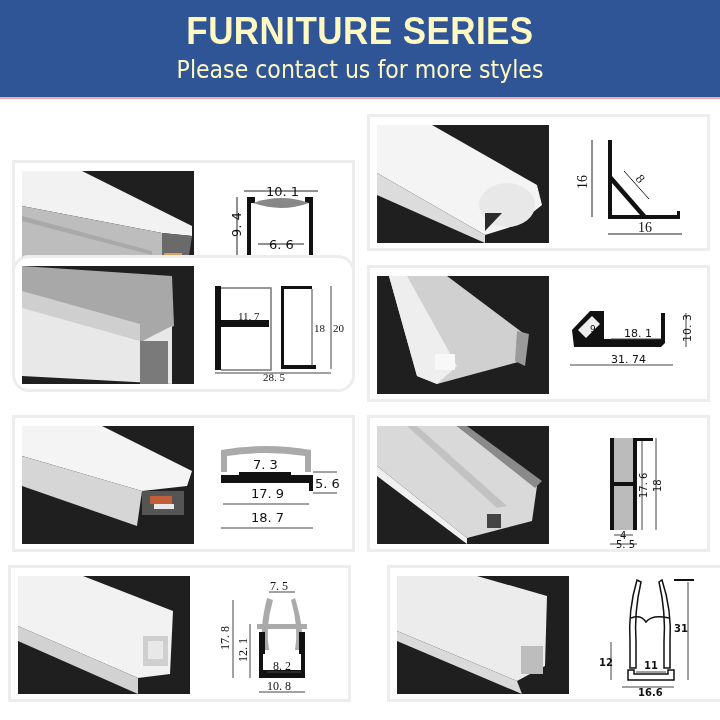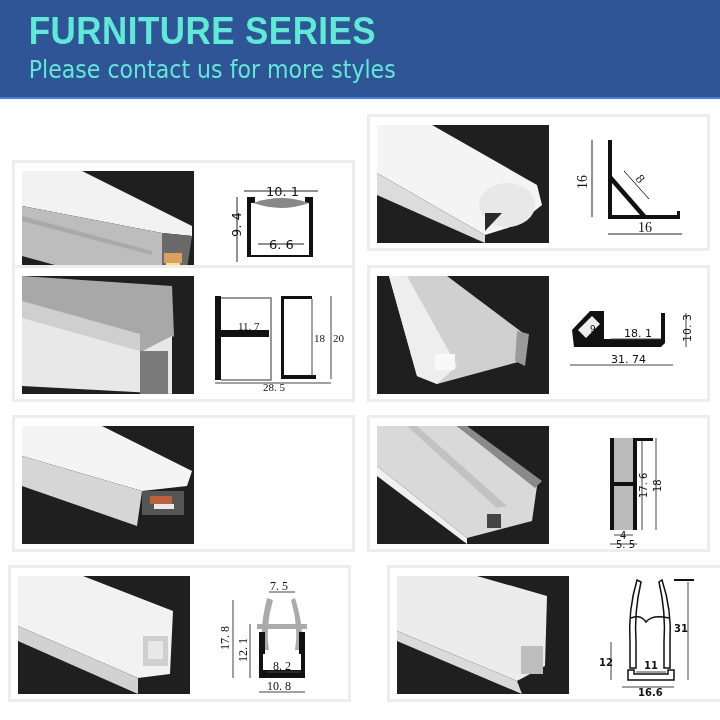--- a/index.html
+++ b/index.html
@@ -2,22 +2,22 @@
 <html><head>
 <meta charset="utf-8">
 <style>
   * { margin: 0; padding: 0; box-sizing: border-box; }
   html, body { width: 720px; height: 720px; background: #ffffff; overflow: hidden; }
   body { position: relative; font-family: "Liberation Sans", sans-serif; }
 
   .banner {
     position: absolute; left: 0; top: 0; width: 720px; height: 99px;
     background: #2f5597;
-    border-bottom: 2px solid #3b82f6;
-    color: #5eead4;
+    border-bottom: 2px solid #fca5a5;
+    text-align: center; color: #fef9c3;
   }
   .banner-title {
     position: absolute; left: 0; right: 0; top: 10px;
     font-family: "Liberation Sans", sans-serif;
     font-weight: bold; font-size: 38px; letter-spacing: 0.5px;
     transform: scaleX(0.92);
   }
   .banner-subtitle {
     position: absolute; left: 0; right: 0; top: 56px;
     font-family: "DejaVu Sans", sans-serif;
@@ -93,21 +93,21 @@
       <path d="M52 21 h4 v75 h65 v-4 h3 v8 h-72 z" fill="#111"></path>
       <path d="M56 57 L90 96 L84 96 L56 64 z" fill="#111"></path>
       <line x1="68" y1="52" x2="93" y2="80" stroke="#222" stroke-width="1"></line>
       <text class="dim-serif" x="0" y="0" font-size="13" transform="translate(79,60) rotate(50)">8</text>
       <line x1="52" y1="115" x2="126" y2="115" stroke="#222" stroke-width="1"></line>
       <text class="dim-serif" x="82" y="113" font-size="14">16</text>
     </svg>
   </div>
 </div>
 
-<div class="panel" style="left:12px;top:265px;">
+<div class="panel" style="left:12px;top:255px;border-radius:17px;">
   <div class="photo">
     <svg width="172" height="118" viewBox="0 0 172 118">
       <rect width="172" height="118" fill="#1f1f1f"></rect>
       <polygon points="0,0 150,10 152,60 120,75 0,40" fill="#a8a8a8"></polygon>
       <polygon points="0,40 120,75 150,60 150,118 0,110" fill="#e8e8e8"></polygon>
       <polygon points="0,25 118,58 118,75 0,42" fill="#cfcfcf"></polygon>
       <rect x="118" y="75" width="28" height="43" fill="#7a7a7a"></rect>
     </svg>
   </div>
   <div class="drawing">
@@ -154,20 +154,35 @@
 
 <div class="panel" style="left:12px;top:415px;">
   <div class="photo">
     <svg width="172" height="118" viewBox="0 0 172 118">
       <rect width="172" height="118" fill="#1f1f1f"></rect>
       <polygon points="0,0 80,0 170,45 165,60 120,65 0,30" fill="#f4f4f4"></polygon>
       <polygon points="0,30 120,65 115,100 0,60" fill="#d6d6d6"></polygon>
       <rect x="120" y="65" width="42" height="24" fill="#555"></rect>
       <rect x="128" y="70" width="22" height="8" fill="#c0603a"></rect>
       <rect x="132" y="78" width="20" height="5" fill="#e9e9e9"></rect>
+    </svg>
+  </div>
+  <div class="drawing">
+    <svg width="150" height="128" viewBox="0 0 150 128">
+      <path d="M20 30 Q65 22 110 30 v22 h-6 v-16 Q65 30 26 36 v16 h-6 z" fill="#aaa"></path>
+      <path d="M20 55 h92 v16 h-4 v-8 h-88 z" fill="#111"></path>
+      <path d="M38 52 h52 v4 h-52 z" fill="#111"></path>
+      <text class="dim" x="52" y="49" font-size="13">7. 3</text>
+      <line x1="112" y1="52" x2="136" y2="52" stroke="#444" stroke-width="1"></line>
+      <line x1="112" y1="73" x2="136" y2="73" stroke="#444" stroke-width="1"></line>
+      <text class="dim" x="114" y="68" font-size="13">5. 6</text>
+      <line x1="22" y1="84" x2="108" y2="84" stroke="#444" stroke-width="1"></line>
+      <text class="dim" x="50" y="78" font-size="13">17. 9</text>
+      <line x1="20" y1="108" x2="112" y2="108" stroke="#444" stroke-width="1"></line>
+      <text class="dim" x="50" y="102" font-size="13">18. 7</text>
     </svg>
   </div>
 </div>
 
 <div class="panel" style="left:367px;top:415px;">
   <div class="photo">
     <svg width="172" height="118" viewBox="0 0 172 118">
       <rect width="172" height="118" fill="#1f1f1f"></rect>
       <polygon points="0,0 80,0 160,60 155,95 90,112 0,40" fill="#d9d9d9"></polygon>
       <polygon points="30,0 40,0 130,80 120,82" fill="#c2c2c2"></polygon>

